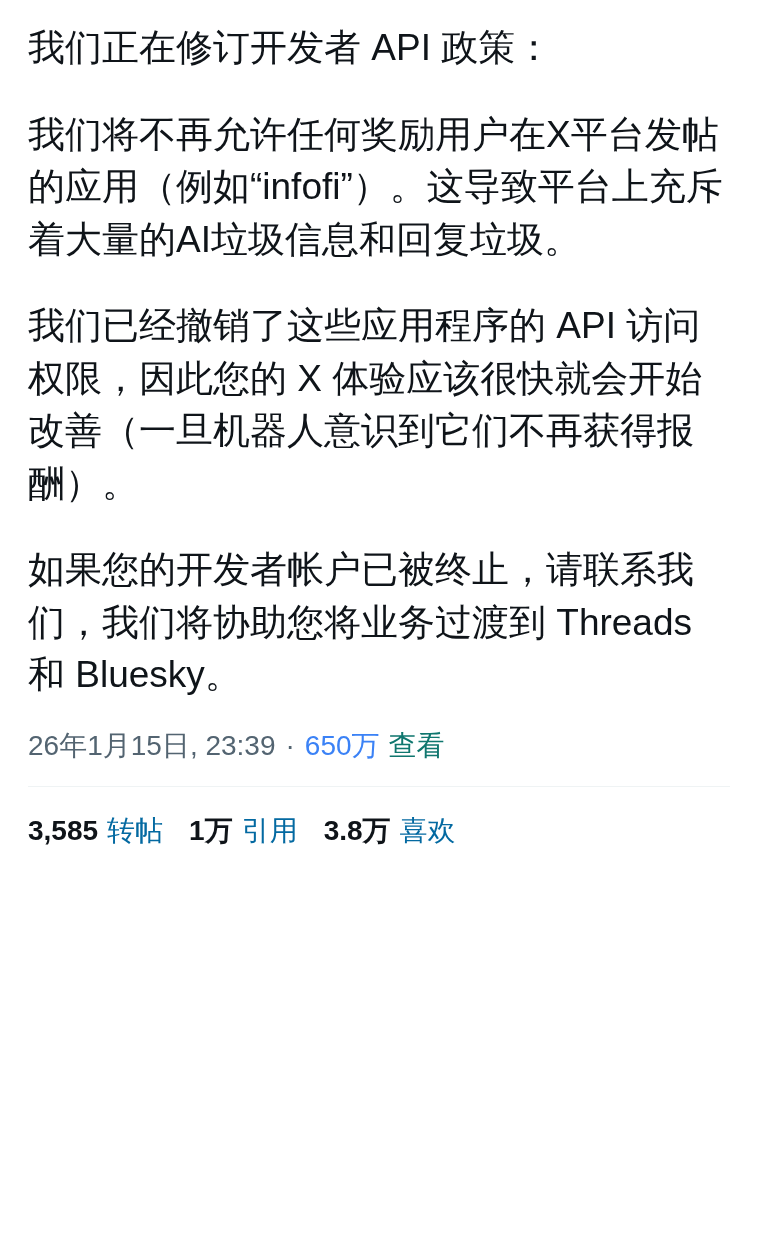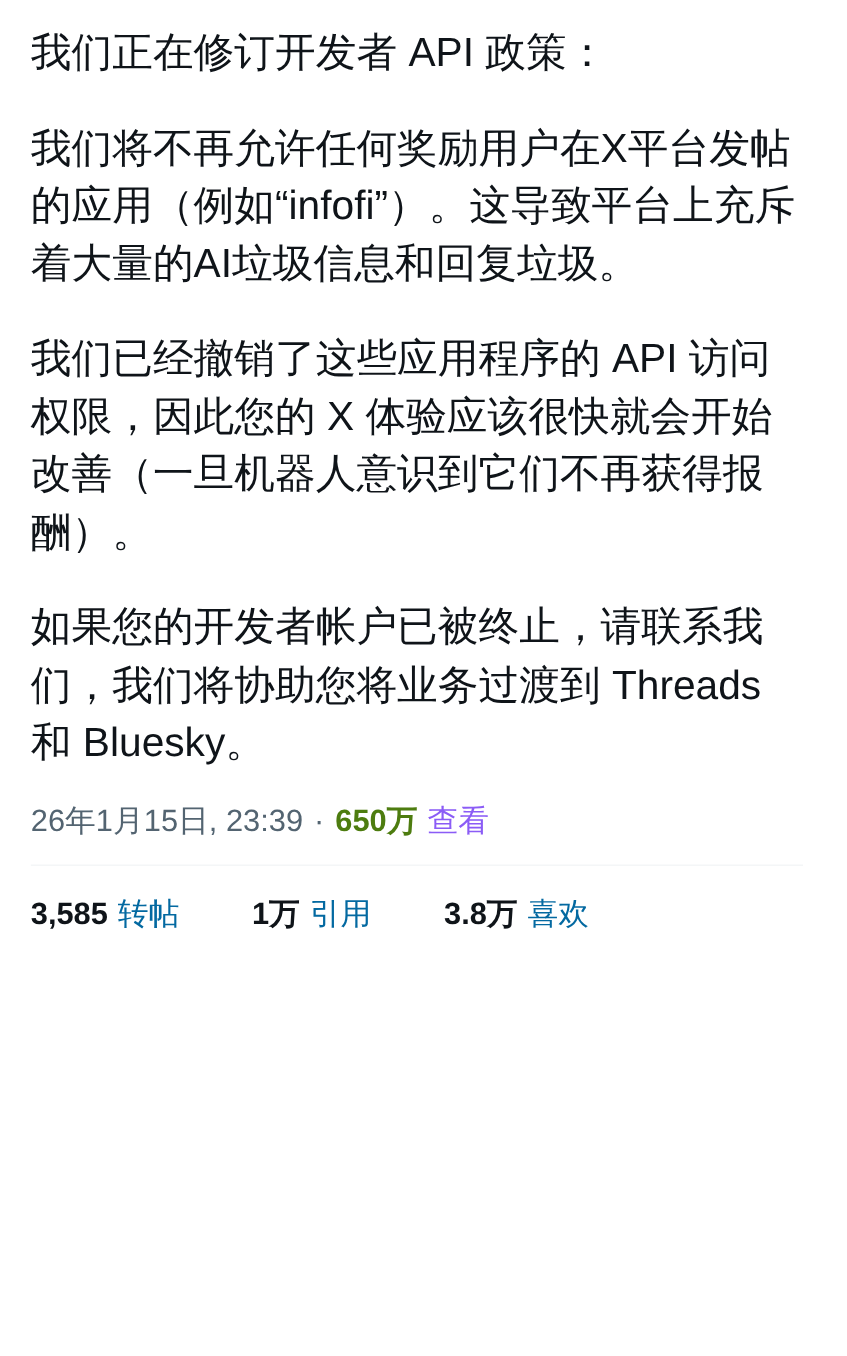--- a/index.html
+++ b/index.html
@@ -37,44 +37,43 @@
   .meta-row {
     margin-top: 26px;
     font-size: 28px;
     line-height: 1.3;
     color: #536471;
     display: flex;
     align-items: baseline;
     flex-wrap: wrap;
   }
   .meta-row .strong {
-    color: #4d7c0f;
-    font-weight: 700;
+    color: #3b82f6;
+    font-weight: 400;
   }
   .meta-sep {
     margin: 0 10px;
     color: #536471;
   }
   .meta-views-label {
     margin-left: 9px;
-    color: #8b5cf6;
+    color: #0f766e;
   }
   .divider {
     margin-top: 22px;
     border-top: 1px solid #eff3f4;
     width: 100%;
   }
   .stats-row {
     display: flex;
     align-items: baseline;
     flex-wrap: wrap;
     padding: 26px 0 0 0;
     font-size: 28px;
     line-height: 1.3;
-    gap: 40px;
   }
   .stat {
     display: flex;
     align-items: baseline;
     margin-right: 26px;
   }
   .stat .num {
     color: #0f1419;
     font-weight: 700;
   }

